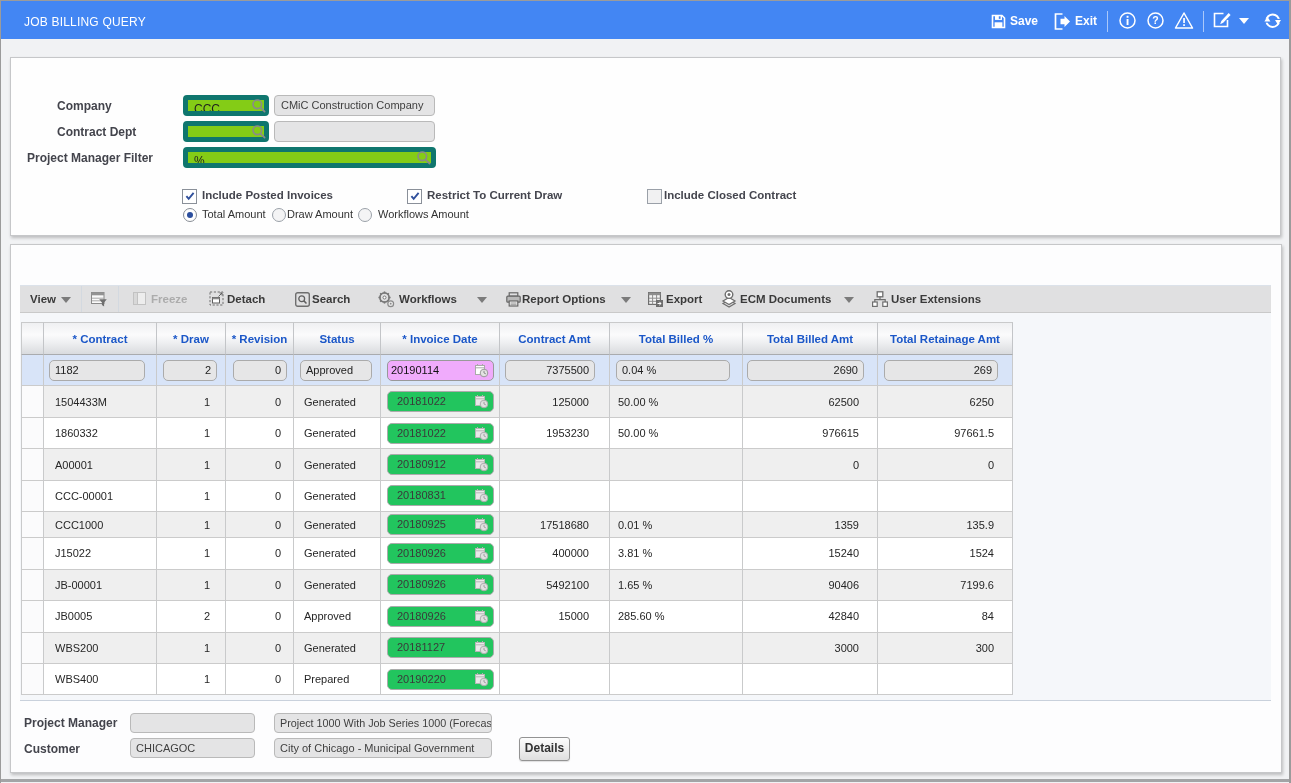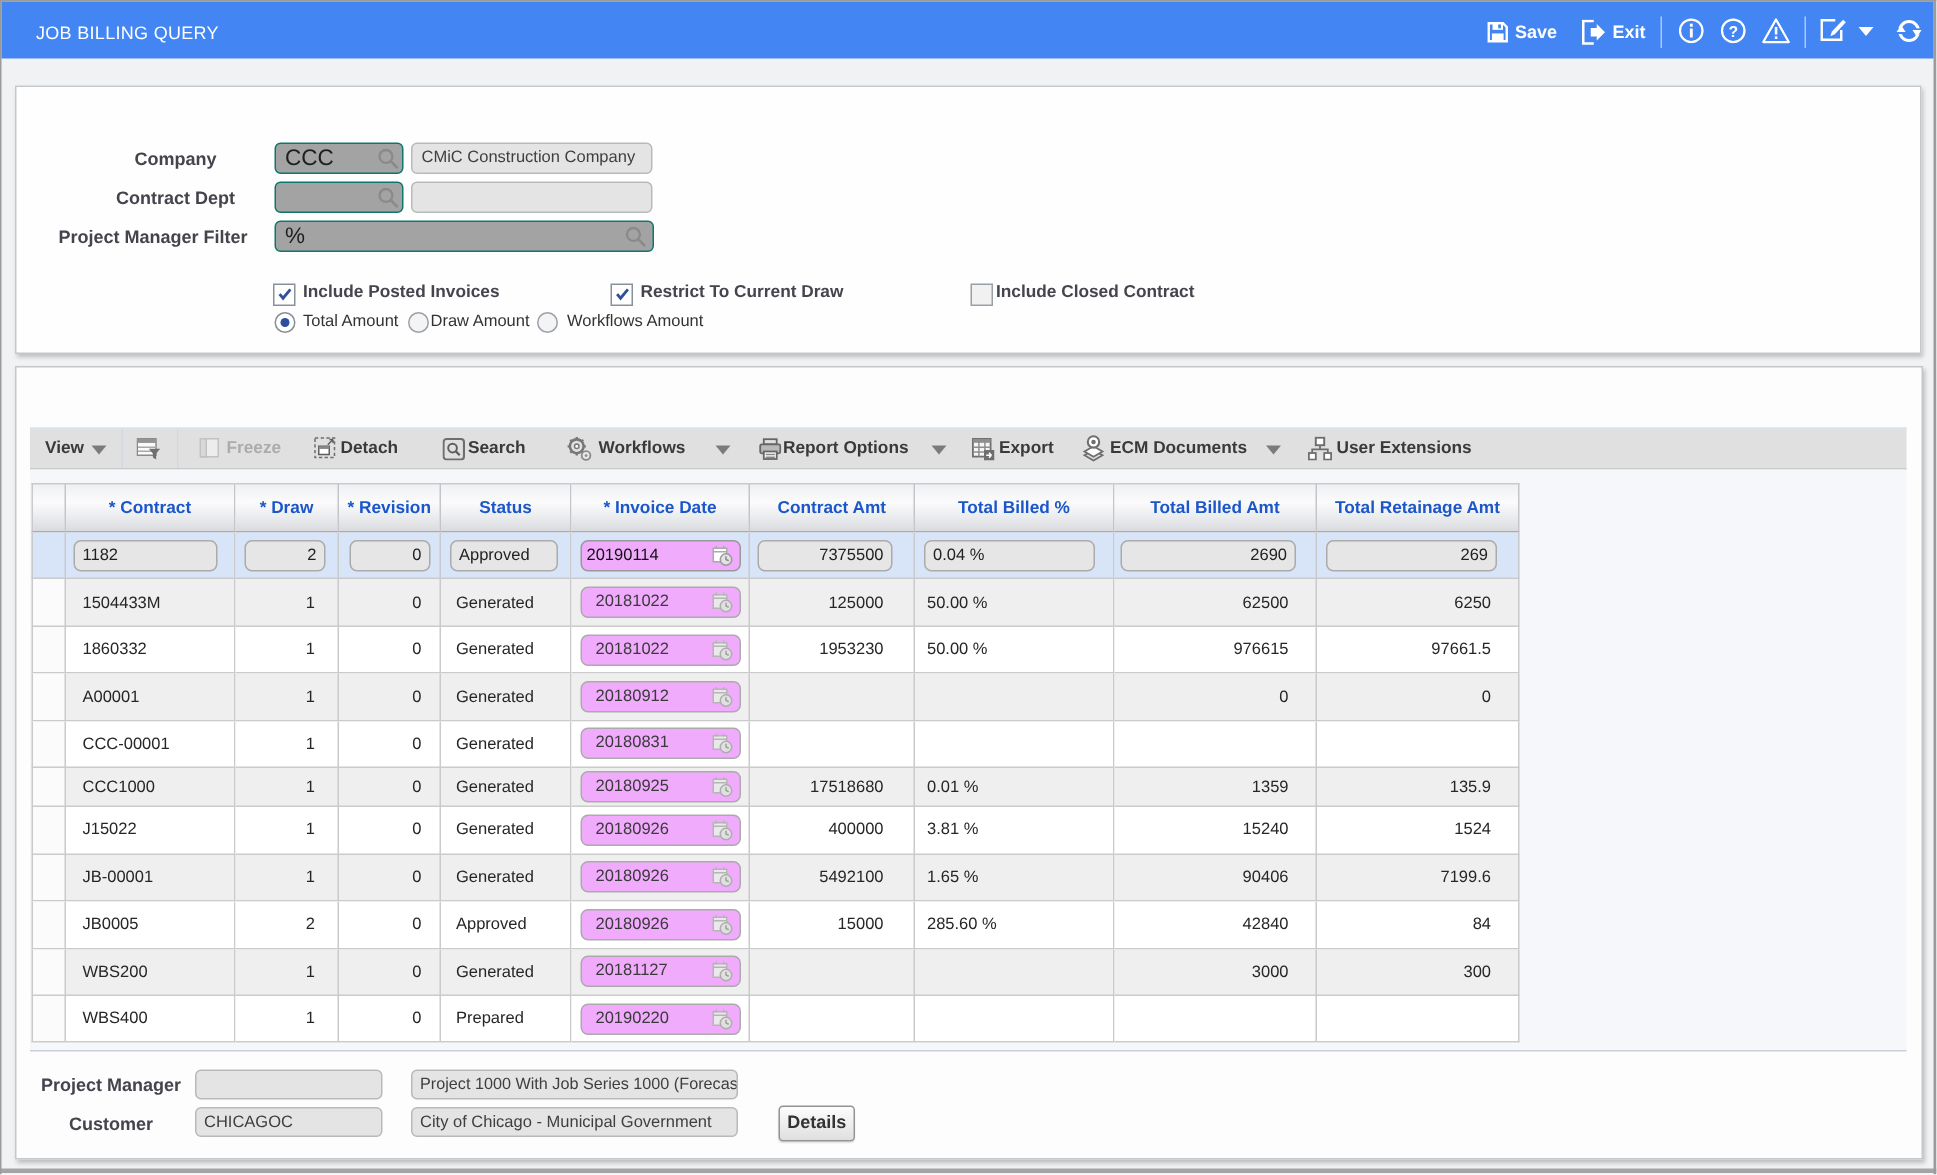--- a/index.html
+++ b/index.html
@@ -8,43 +8,43 @@
 #frameL{left:0;top:0;width:1px;height:783px;background:#9B9B9B}
 #frameR{left:1289px;top:0;width:2px;height:783px;background:#9B9B9B}
 #frameT{left:0;top:0;width:1291px;height:1px;background:#9B9B9B}
 #frameB{left:0;top:779px;width:1291px;height:3px;background:#A3A4A6}
 #topbar{left:1px;top:1px;width:1288px;height:38px;background:#4386F3}
 #title{left:24px;top:15px;font-size:12px;color:#FFFFFF;letter-spacing:0.2px}
 .hbtn{color:#FFF;font-weight:bold;font-size:12px}
 .hsep{width:1px;background:rgba(255,255,255,0.55)}
 #panel1{left:10px;top:57px;width:1269px;height:177px;background:#FEFEFE;border:1px solid #C6C7C9;box-shadow:1px 2px 3px rgba(0,0,0,0.22)}
 #panel2{left:10px;top:244px;width:1270px;height:527px;background:#FDFDFE;border:1px solid #C6C7C9;box-shadow:1px 2px 3px rgba(0,0,0,0.22)}
-.lbl{font-weight:bold;font-size:12px;color:#43444C;text-align:center}
-.inp{background:#a3a3a3;border:1px solid #0f766e;border-radius:4px;font-size:15px;color:#1E1E1E;box-sizing:border-box;white-space:nowrap;overflow:hidden}
+.lbl{font-weight:bold;font-size:12px;color:#43444C;text-align:left}
+.inp{background:#84cc16;border:5px solid #0f766e;border-radius:4px;font-size:12px;color:#1E1E1E;box-sizing:border-box;white-space:nowrap;overflow:hidden}
 .dis{background:#E4E4E5;border:1px solid #B9B9B9;border-radius:4px;font-size:11px;color:#3F3F3F;box-sizing:border-box;white-space:nowrap;overflow:hidden}
 .cklbl{font-weight:bold;font-size:11.5px;color:#44454E}
 .rdlbl{font-size:11px;color:#333}
 #toolbar{left:20px;top:285px;width:1251px;height:28px;background:#E0E0E1;border-top:1px solid #DCE2EA;border-bottom:1px solid #C9C9C9;box-sizing:border-box}
 .tbtxt{font-weight:bold;font-size:11.5px;color:#3A3A3A}
 .tbdis{color:#ACACAC}
 .tbsep{width:1px;height:26px;background:#D3D9E0}
 .caret{width:0;height:0;border-left:5px solid transparent;border-right:5px solid transparent;border-top:6px solid #7B7B7B}
 #tbl{left:21px;top:322px;border-collapse:separate;border-spacing:0;table-layout:fixed;width:992px;font-size:11px;color:#262626}
 #tbl td,#tbl th{padding:0;overflow:hidden;white-space:nowrap}
 #tbl th{height:31px;background:linear-gradient(180deg,#EFF0F2 0%,#FBFBFC 38%,#EFF0F2 62%,#D9DBDE 100%);border-right:1px solid #C3C5C8;border-bottom:1px solid #A9ABAE;border-top:1px solid #C9CACB;color:#1B57C8;font-size:11.5px;font-weight:bold;text-align:center}
 #tbl th:first-child{border-left:1px solid #C9CACB}
 #tbl td{border-right:1px solid #C9CACB;border-bottom:1px solid #CBCBCB}
 #tbl td:first-child{border-left:1px solid #C9CACB}
 tr.odd td{background:#EFEFEF}
 tr.even td{background:#FFFFFF}
 tr.odd td:first-child,tr.even td:first-child{background:#FBFBFC}
 tr.sel td{background:#D8E4F8}
 .bx{background:#E6E6E7;border:1px solid #ABABAB;border-radius:5px;height:19px;line-height:19px;font-size:11px;color:#222;box-sizing:content-box}
 .datebx{position:relative;border-radius:5px;height:19px;line-height:19px;font-size:11px;box-sizing:content-box}
-.dbgray{background:#f0abfc;border:1px solid #ABABAB;color:#3A3A3A}
+.dbgray{background:#22c55e;border:1px solid #ABABAB;color:#3A3A3A}
 .datebx .cal{position:absolute;right:4px;top:2px}
 .num{text-align:right}
 #detailsBtn{left:519px;top:737px;width:49px;height:22px;background:linear-gradient(#FDFDFD,#DFDFDF);border:1px solid #939393;border-radius:3px;font-weight:bold;font-size:12px;color:#333;text-align:center;line-height:20px;box-shadow:0 1px 1px rgba(0,0,0,0.12)}
 </style>
 </head>
 <body>
 <div class="abs" id="frameB"></div>
 <div class="abs" id="frameL"></div>
 <div class="abs" id="frameR"></div>
 <div class="abs" id="frameT"></div>

